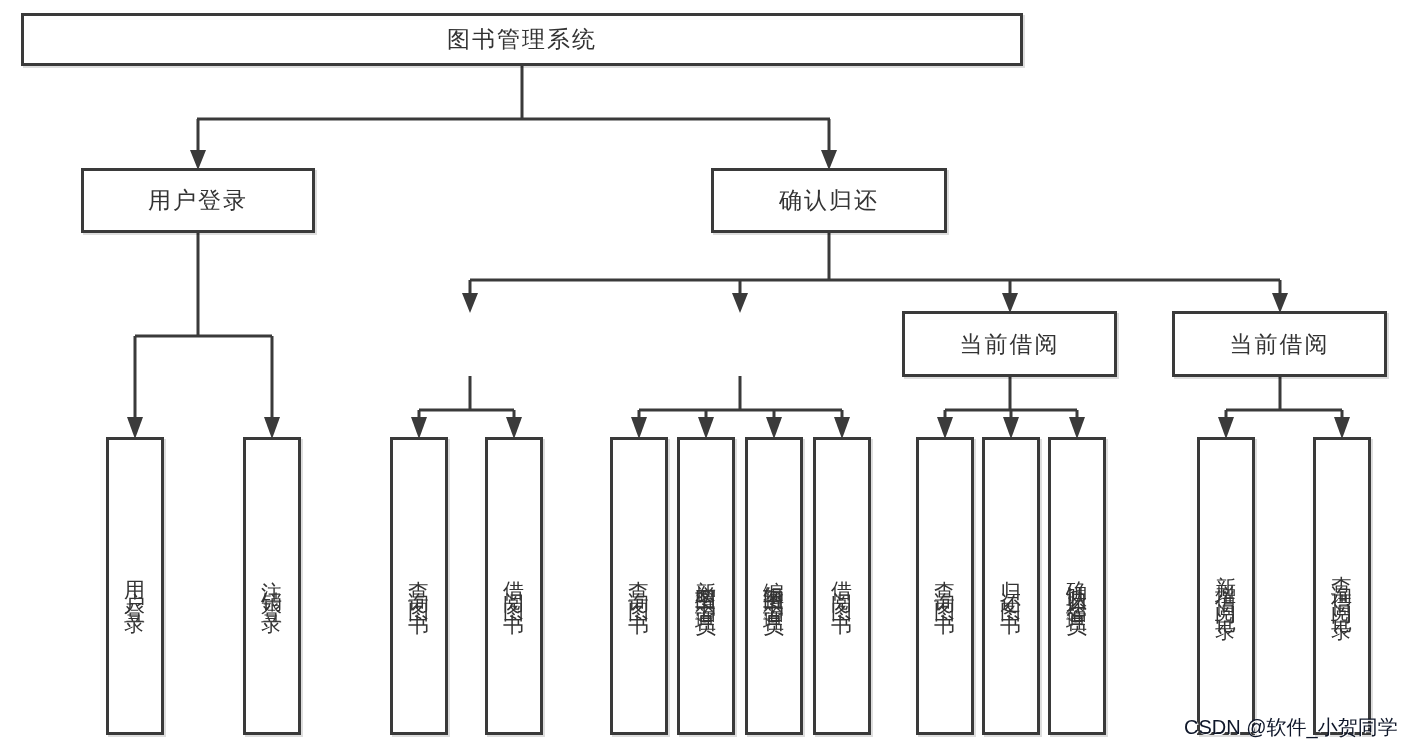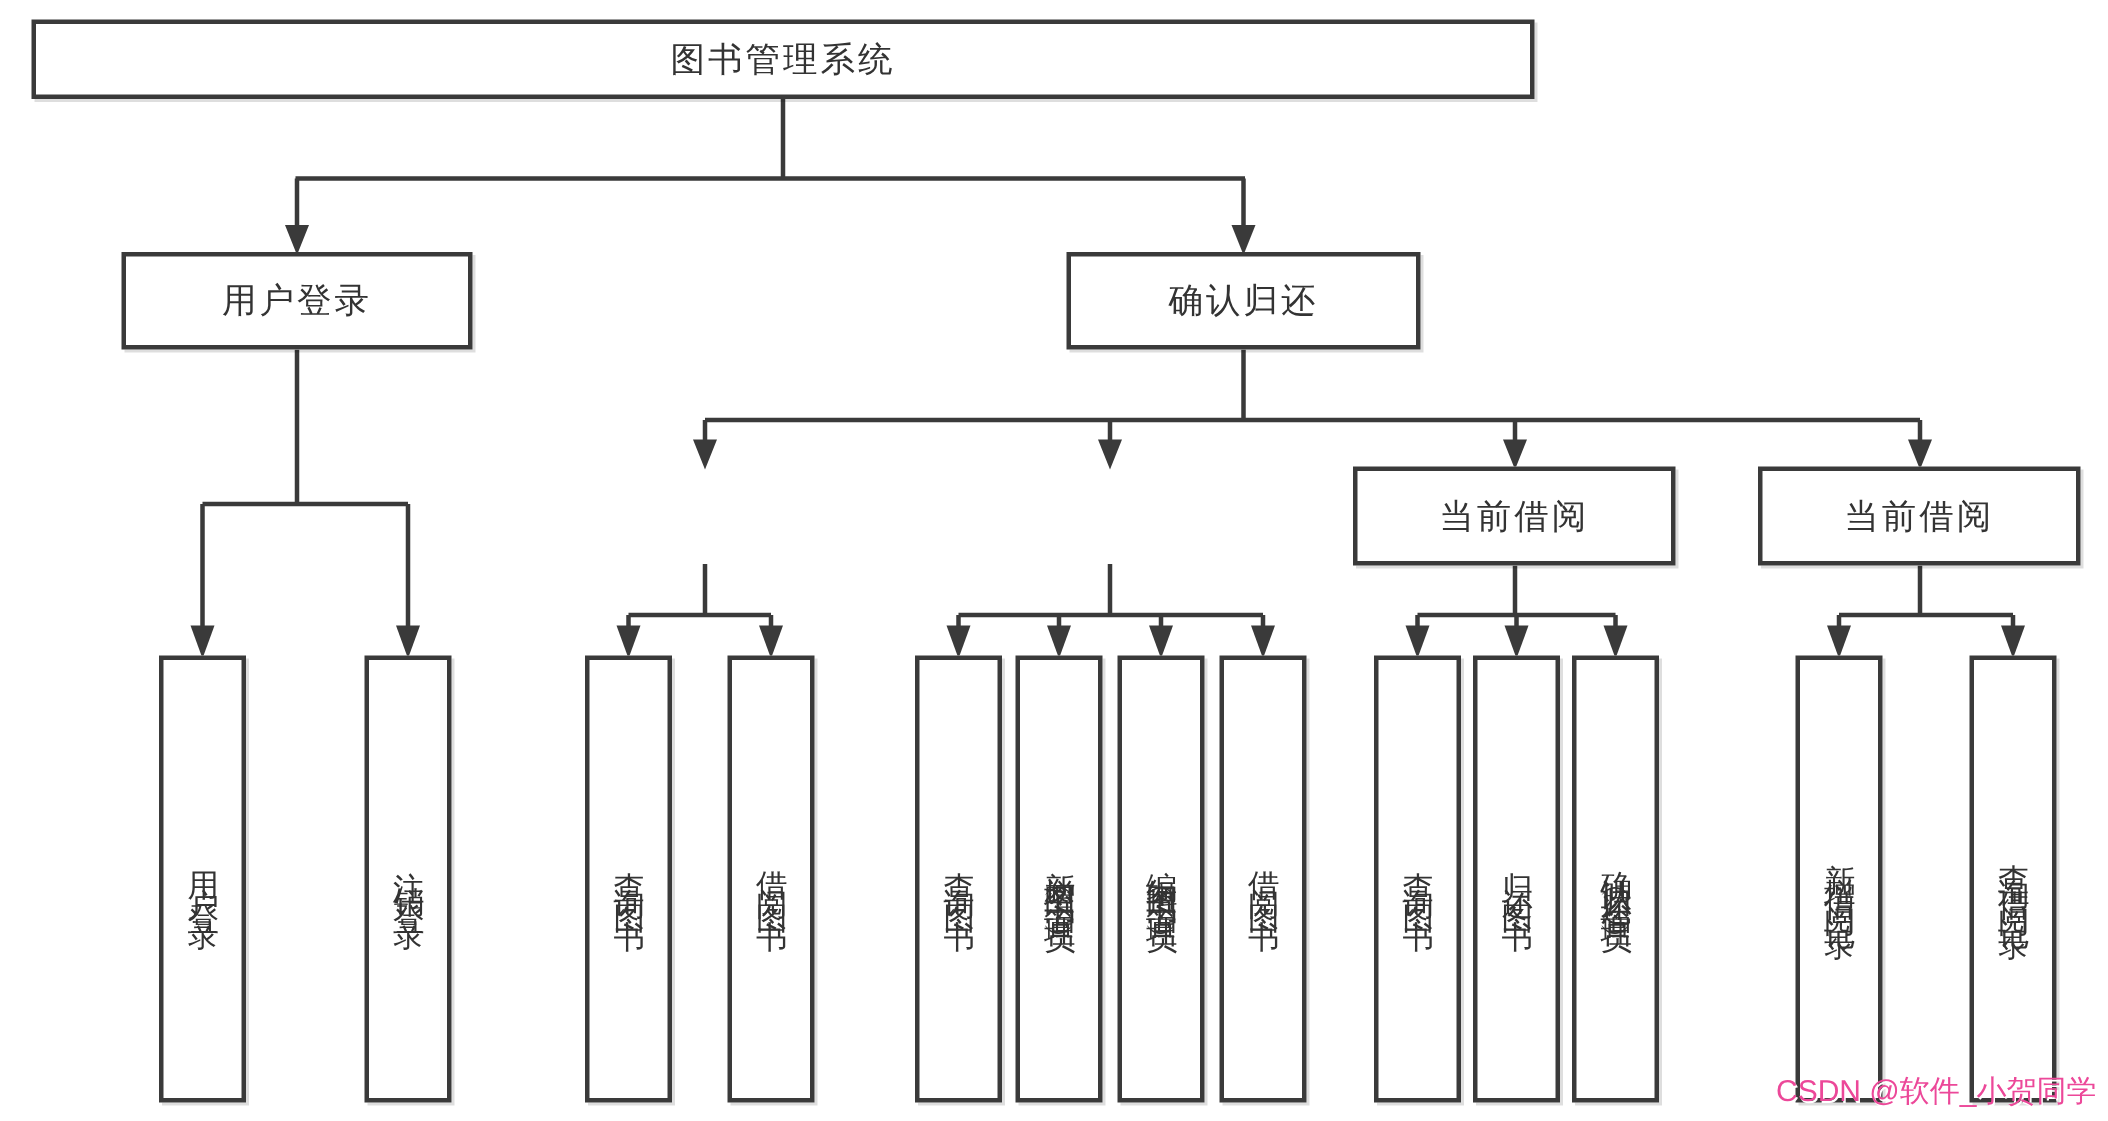--- a/index.html
+++ b/index.html
@@ -16,21 +16,21 @@
   .h-label{font-size:23px;letter-spacing:2px;white-space:nowrap;}
   .leaf{left:auto;top:437px;width:58px;height:298px;}
   .v-label{
     writing-mode:vertical-rl;text-orientation:mixed;
     font-size:21px;line-height:1;letter-spacing:11px;white-space:nowrap;
   }
   .v-label.mid{letter-spacing:9px;}
   .v-label.long{letter-spacing:5px;}
   .watermark{
     position:absolute;left:1184px;top:714px;width:215px;
-    font-size:20px;color:#ec4899;white-space:nowrap;
+    font-size:20px;color:#0f172a;white-space:nowrap;
     text-shadow:1px 1px 0 #ffffff;
   }
 </style>
 </head>
 <body>
 
 <div class="canvas">
 
   <svg class="wires" width="1405" height="747" viewBox="0 0 1405 747">
     <g stroke="#3a3a3a" stroke-width="3" fill="none">

